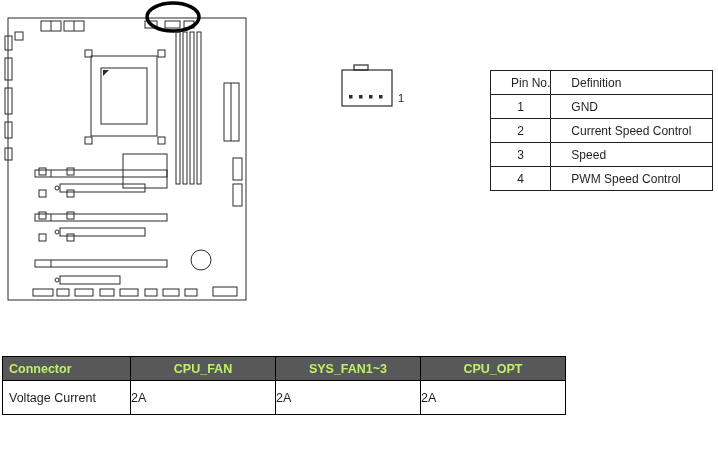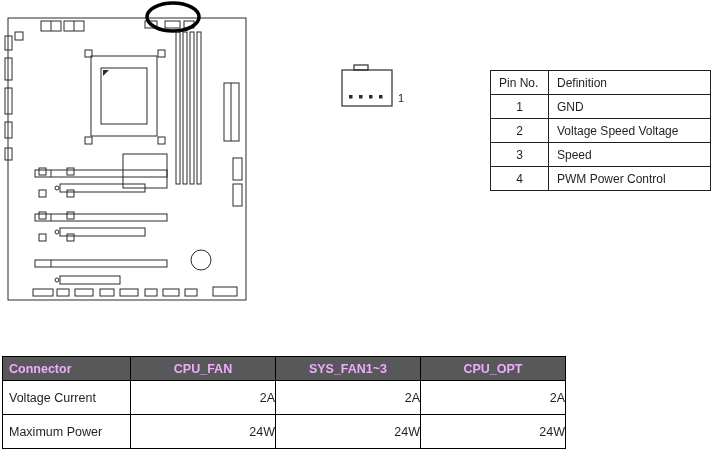--- a/index.html
+++ b/index.html
@@ -32,37 +32,37 @@
   table.pin-table {
     position: absolute; left: 490px; top: 70px;
     border-collapse: collapse; table-layout: fixed;
     font-size: 12px; color: #231f20;
   }
   table.pin-table td {
     border: 1px solid #231f20; height: 24px; padding: 0;
     background: #fff; white-space: nowrap; overflow: hidden;
   }
   table.pin-table td.c { text-align: center; }
-  table.pin-table td.l { text-align: left; padding-left: 8px; }
+  table.pin-table td.l { text-align: left; padding-left: 20px; }
 
   
   table.spec-table {
     position: absolute; left: 2px; top: 356px;
     border-collapse: collapse; table-layout: fixed;
     font-size: 12.5px; color: #231f20;
   }
   table.spec-table th {
-    background: #58585b; color: #f0abfc; font-weight: bold;
+    background: #58585b; color: #bef264; font-weight: bold;
     border: 1px solid #000; height: 24px; padding: 0;
     text-align: center; white-space: nowrap; overflow: hidden;
   }
   table.spec-table th.l, table.spec-table td.l { text-align: left; padding-left: 6px; }
   table.spec-table td {
     border: 1px solid #000; height: 34px; padding: 0;
-    background: #fff; text-align: right; white-space: nowrap; overflow: hidden;
+    background: #fff; text-align: left; white-space: nowrap; overflow: hidden;
   }
 </style>
 </head>
 <body>
 
 <div class="page">
 
   <svg class="board" width="245" height="295" viewBox="0 0 245 295">
 
     <rect x="3" y="10" width="238" height="282"></rect>
@@ -184,29 +184,29 @@
         <tr>
       <td class="l">Pin No.</td>
       <td class="l">Definition</td>
     </tr>
     <tr>
       <td class="c">1</td>
       <td class="l">GND</td>
     </tr>
     <tr>
       <td class="c">2</td>
-      <td class="l">Voltage Speed Voltage</td>
+      <td class="l">Current Speed Control</td>
     </tr>
     <tr>
       <td class="c">3</td>
       <td class="l">Speed</td>
     </tr>
     <tr>
       <td class="c">4</td>
-      <td class="l">PWM Power Control</td>
+      <td class="l">PWM Speed Control</td>
     </tr>
   </tbody>
     </table>
 
   <table class="spec-table">
     <colgroup>
       <col style="width:128px">
         <col style="width:145px">
         <col style="width:145px">
         <col style="width:145px">
@@ -217,22 +217,16 @@
       <th>CPU_FAN</th>
       <th>SYS_FAN1~3</th>
       <th>CPU_OPT</th>
     </tr>
     <tr>
       <td class="l">Voltage Current</td>
       <td>2A</td>
       <td>2A</td>
       <td>2A</td>
     </tr>
-    <tr>
-      <td class="l">Maximum Power</td>
-      <td>24W</td>
-      <td>24W</td>
-      <td>24W</td>
-    </tr>
   </tbody>
     </table>
 
 </div>
 
 </body></html>

